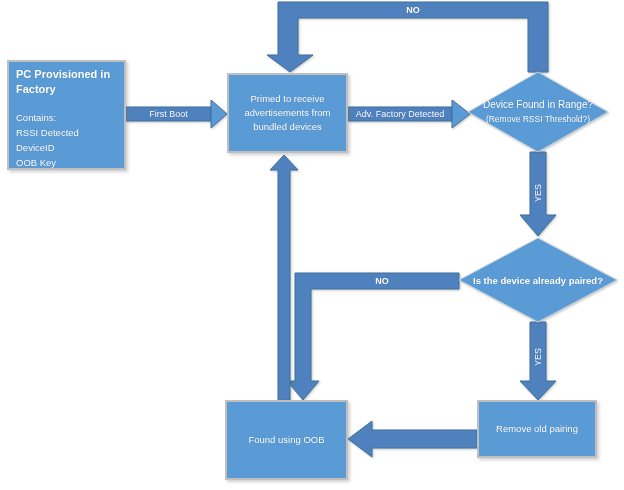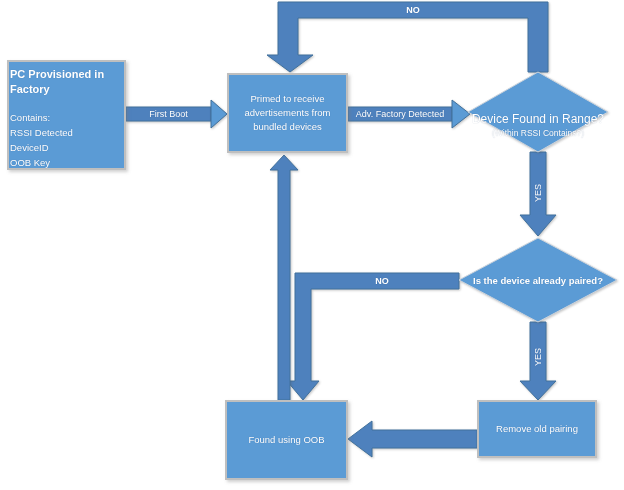--- a/index.html
+++ b/index.html
@@ -40,21 +40,21 @@
     text-align: center;
     font-size: 9.5px;
     line-height: 14px;
     text-shadow: 0 0 1px rgba(30,60,110,0.35);
   }
   .node.left-align {
     align-items: flex-start;
     justify-content: flex-start;
     flex-direction: column;
     text-align: left;
-    padding: 5px 1px;
+    padding: 5px 7px;
   }
   .pc-title {
     font-size: 11px;
     font-weight: bold;
     line-height: 15px;
     margin-bottom: 13px;
   }
   .pc-line { font-size: 9.5px; line-height: 15px; }
   .edge-label {
     position: absolute;
@@ -67,21 +67,21 @@
     text-shadow: 0 0 1px rgba(30,60,110,0.35);
   }
   .edge-label.bold { font-weight: bold; }
   .edge-label.vertical { transform: rotate(-90deg); }
   .diamond-label {
     position: absolute;
     color: var(--text);
     text-align: center;
     text-shadow: 0 0 1px rgba(30,60,110,0.35);
   }
-  .diamond-label .dl1 { font-size: 12px; line-height: 14px; white-space: nowrap; margin-top: 14px; }
+  .diamond-label .dl1 { font-size: 10px; line-height: 14px; white-space: nowrap; }
   .diamond-label .dl2 { font-size: 8.5px; line-height: 14px; white-space: nowrap; }
   .diamond-label.single { font-size: 9.5px; line-height: 14px; white-space: nowrap; font-weight: bold; }
   .pad { padding: 0 13px; }
 </style>
 </head>
 <body>
 
 <div class="canvas">
 
   <svg class="layer" viewBox="0 0 624 490">
@@ -124,21 +124,21 @@
   <div class="node" style="left:225px; top:400px; width:123px; height:80px;">
     <span>Found using OOB</span>
   </div>
 
   <div class="node" style="left:477px; top:400px; width:120px; height:58px;">
     <span>Remove old pairing</span>
   </div>
 
   <div class="diamond-label" style="left:458px; top:98px; width:160px;">
     <div class="dl1">Device Found in Range?</div>
-    <div class="dl2">(Within RSSI Contains?)</div>
+    <div class="dl2">(Remove RSSI Threshold?)</div>
   </div>
 
   <div class="diamond-label single" style="left:458px; top:274px; width:160px;">Is the device already paired?</div>
 
   <div class="edge-label" style="left:126px; top:107px; width:85px; height:14px;text-align:right;">First Boot</div>
 
   <div class="edge-label" style="left:348px; top:107px; width:104px; height:14px;">Adv. Factory Detected</div>
 
   <div class="edge-label bold" style="left:278px; top:2px; width:270px; height:16px;">NO</div>
 

